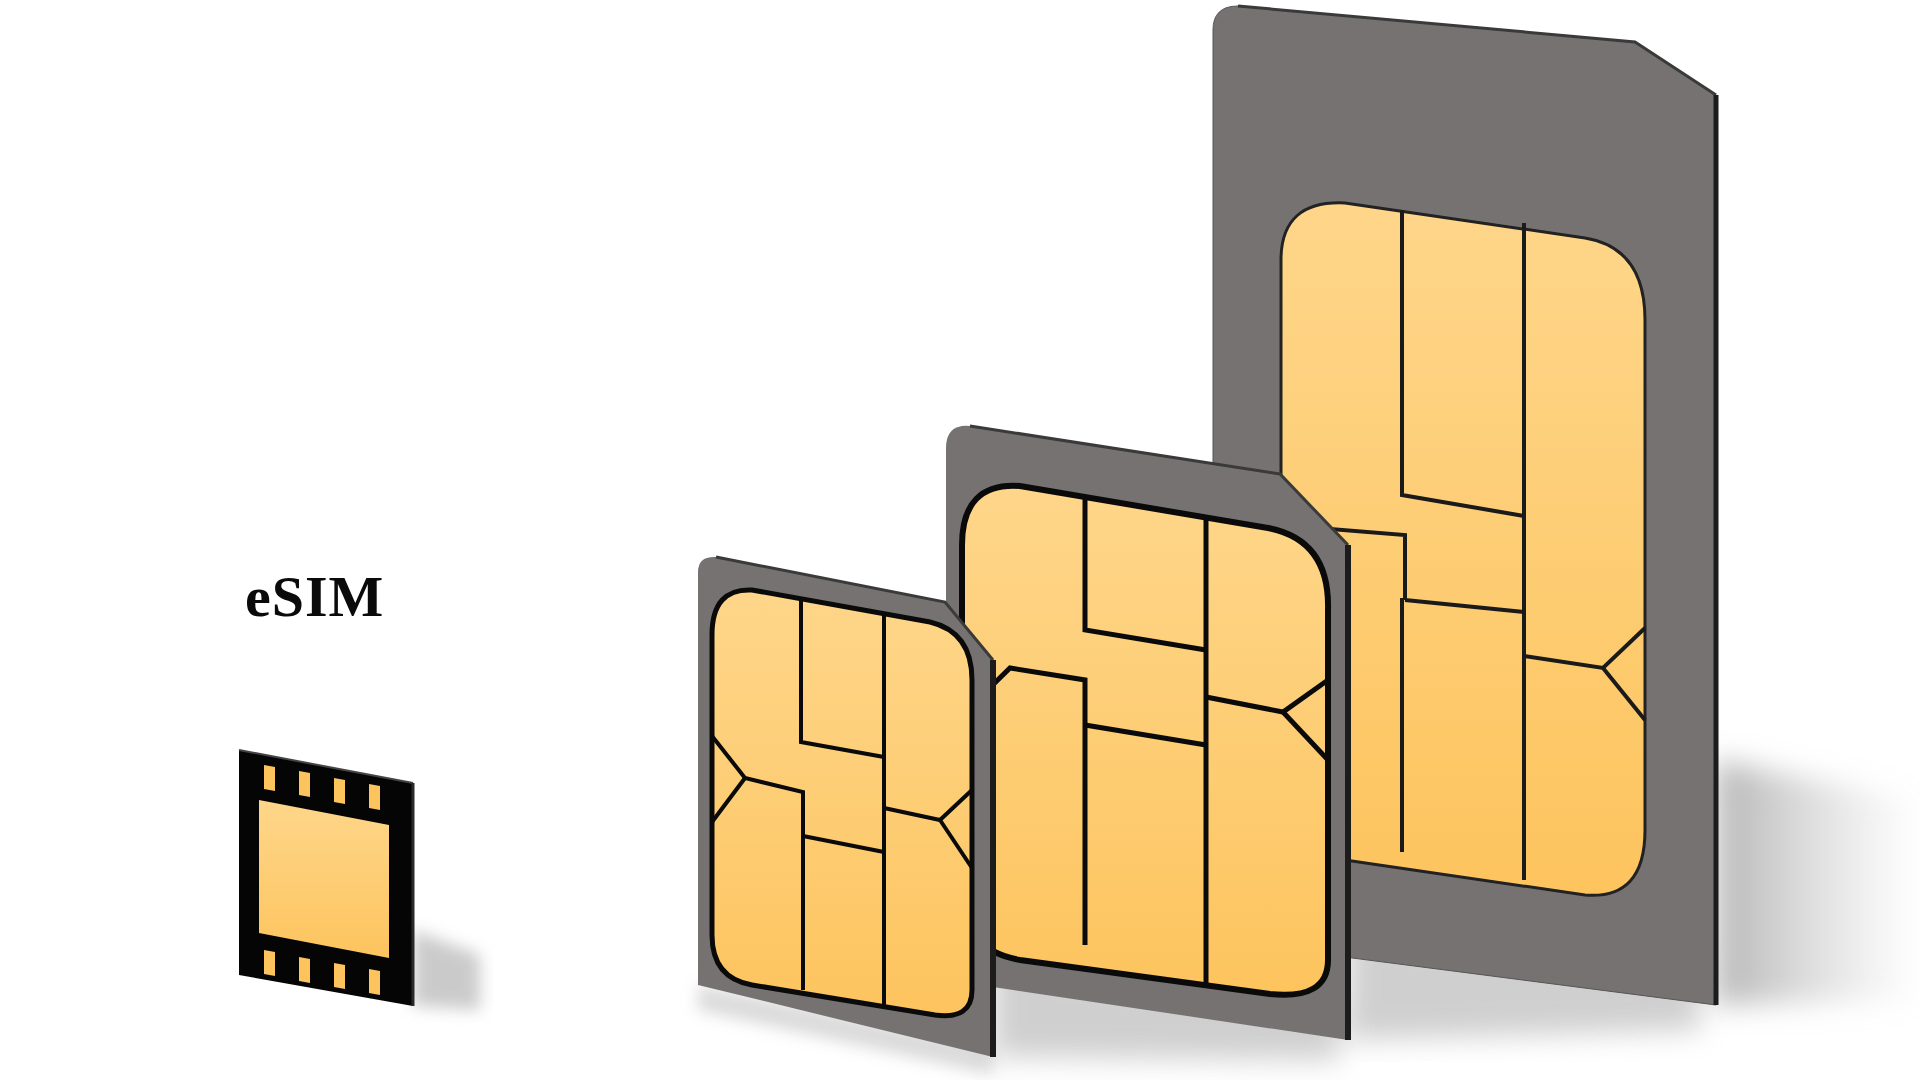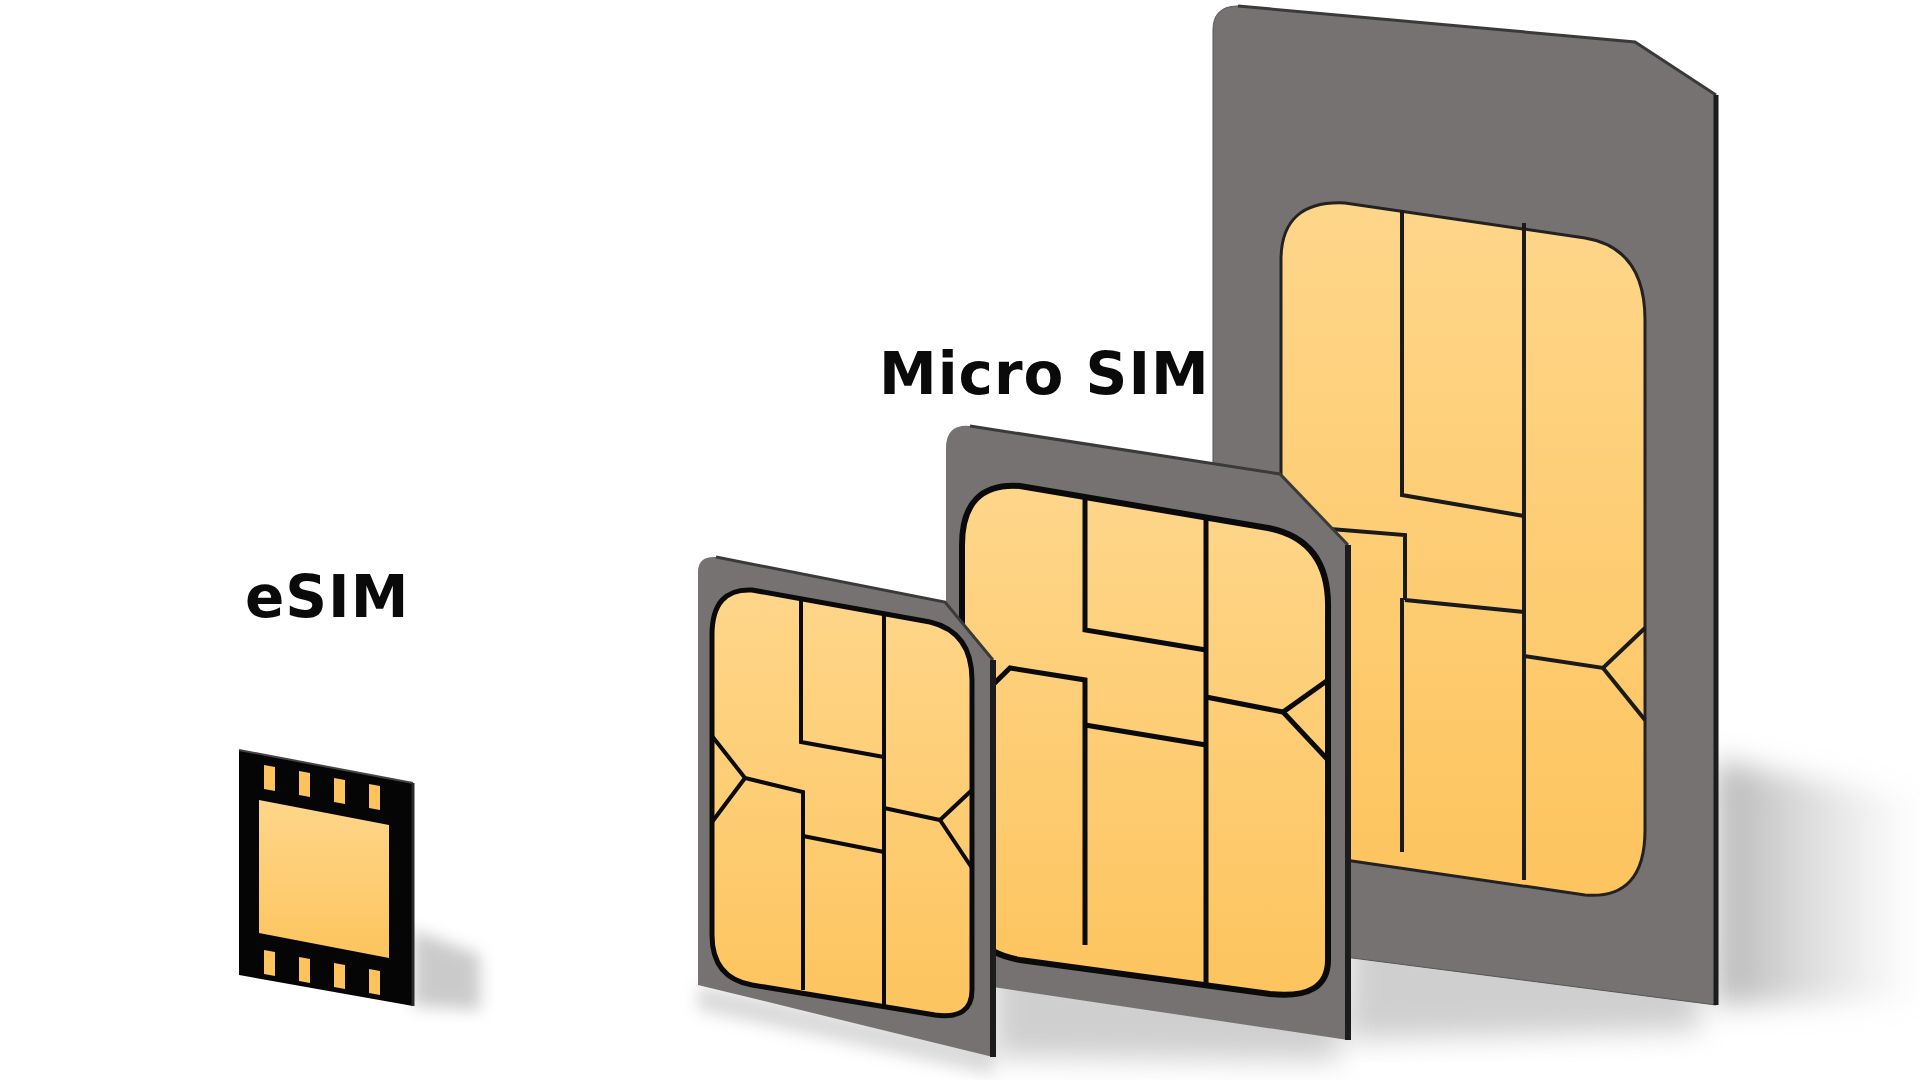--- a/index.html
+++ b/index.html
@@ -9,21 +9,21 @@
   .label {
     position: absolute;
     font-family: "DejaVu Sans", "Liberation Sans", sans-serif;
     font-weight: bold;
     color: #0a0a0a;
     font-size: 58px;
     letter-spacing: 1px;
     line-height: 1;
     white-space: nowrap;
   }
-  #label-esim { left: 245px; top: 568px; }
+  #label-esim { left: 245px; top: 568px; font-family: Liberation Serif, serif; }
   #label-nano { left: 612px; top: 470px; }
   #label-micro { left: 879px; top: 345px; }
 </style>
 </head>
 <body>
 
 <div class="stage">
   <svg width="1920" height="1080" viewBox="0 0 1920 1080">
     <defs>
       <linearGradient id="gold" x1="0" y1="0" x2="0" y2="1">
@@ -122,14 +122,13 @@
       <g fill="#fdc45e">
         <polygon points="264,950 275,952 275,976 264,974"></polygon>
         <polygon points="299,957 310,959 310,983 299,981"></polygon>
         <polygon points="334,963 345,965 345,989 334,987"></polygon>
         <polygon points="369,969 380,971 380,995 369,993"></polygon>
       </g>
     </g>
   </svg>
 
   <div class="label" id="label-esim">eSIM</div>
-  <div class="label" id="label-micro">Micro SIM</div>
 </div>
 
 </body></html>

